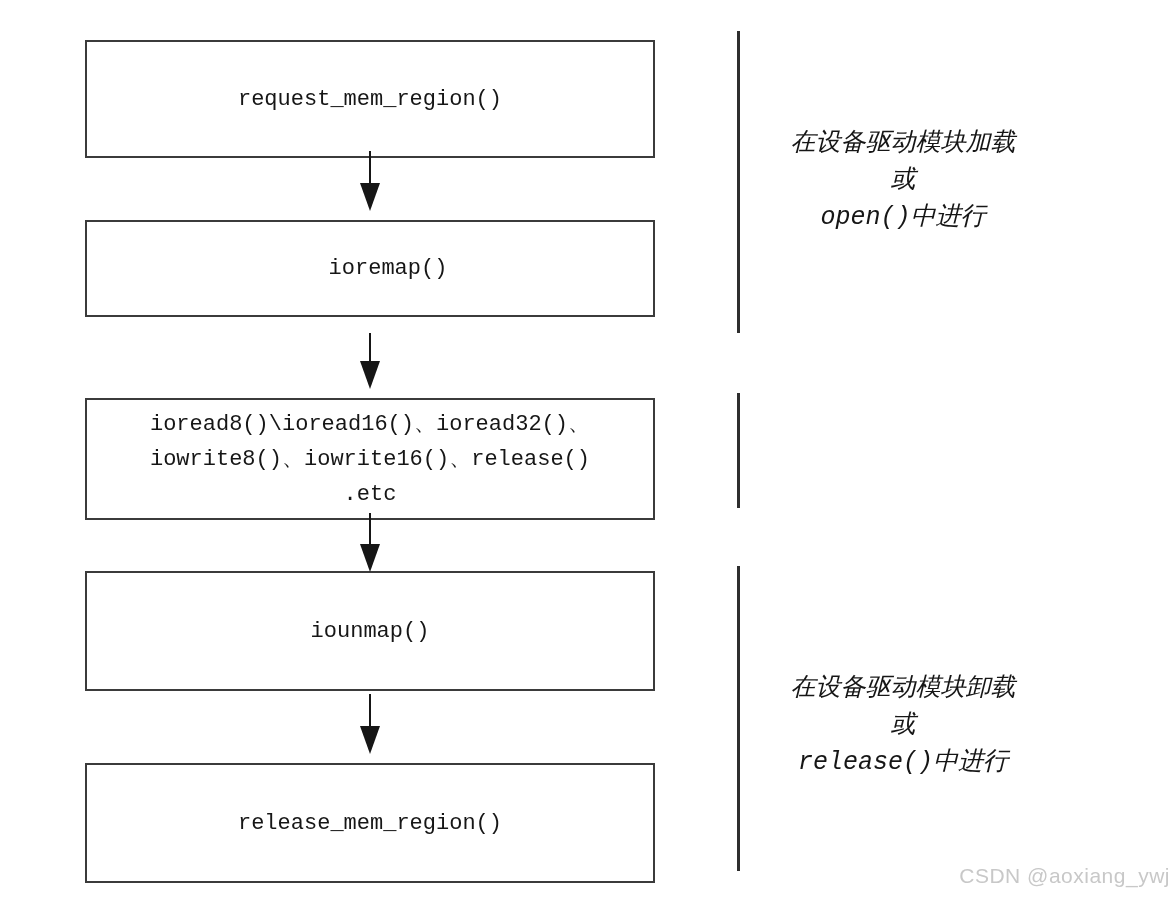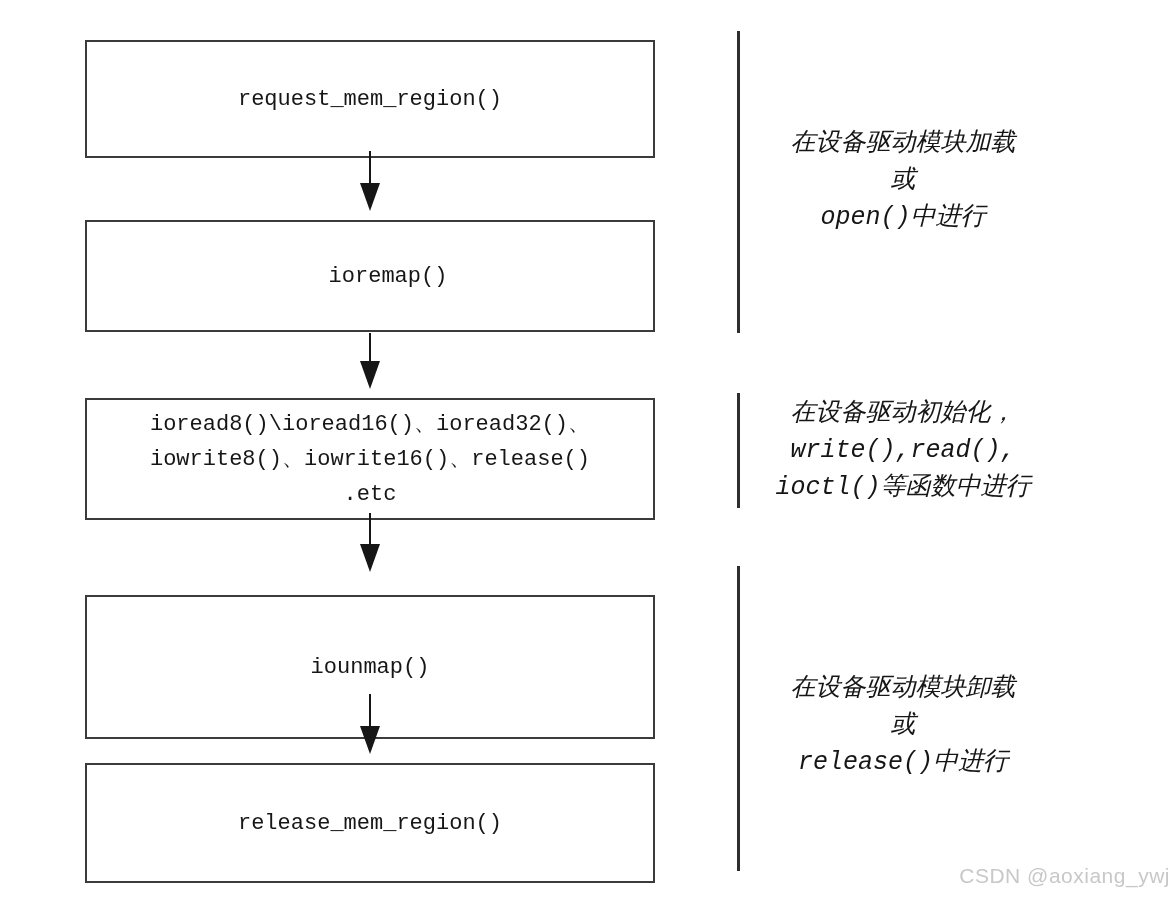--- a/index.html
+++ b/index.html
@@ -29,23 +29,23 @@
     color: #161616;
     font-size: 22px;
     background: #ffffff;
     margin-top: 8px;
   }
   .box .box-line {
     line-height: 35px;
     white-space: nowrap;
   }
   .box1 { top: 32px;  height: 118px; }
-  .box2 { top: 212px; height: 112px; padding-left: 36px; }
+  .box2 { top: 212px; height: 97px; padding-left: 36px; }
   .box3 { top: 390px; height: 122px; }
-  .box4 { top: 587px; height: 144px; }
+  .box4 { top: 563px; height: 120px; }
   .box5 { top: 755px; height: 120px; }
 
   
   .arrow {
     position: absolute;
     left: 360px;
     width: 20px;
     display: flex;
     flex-direction: column;
     align-items: center;
@@ -151,25 +151,20 @@
   <div class="bracket bracket1"></div>
   <div class="bracket bracket2"></div>
   <div class="bracket bracket3"></div>
 
   <div class="note note1">
     <div class="note-line">在设备驱动模块加载</div>
     <div class="note-line">或</div>
     <div class="note-line">open()中进行</div>
   </div>
 
-  <div class="note note2">
-    <div class="note-line">在设备驱动初始化，</div>
-    <div class="note-line">write(),read(),</div>
-    <div class="note-line">ioctl()等函数中进行</div>
-  </div>
 
   <div class="note note3">
     <div class="note-line">在设备驱动模块卸载</div>
     <div class="note-line">或</div>
     <div class="note-line">release()中进行</div>
   </div>
 
   <div class="watermark">CSDN @aoxiang_ywj</div>
 
 </div>

